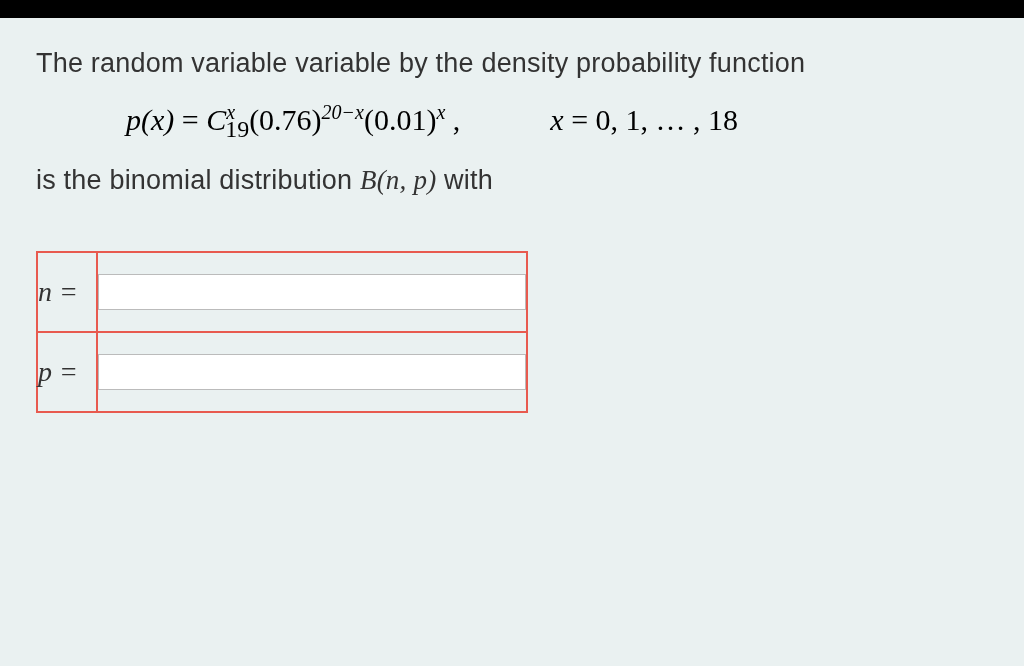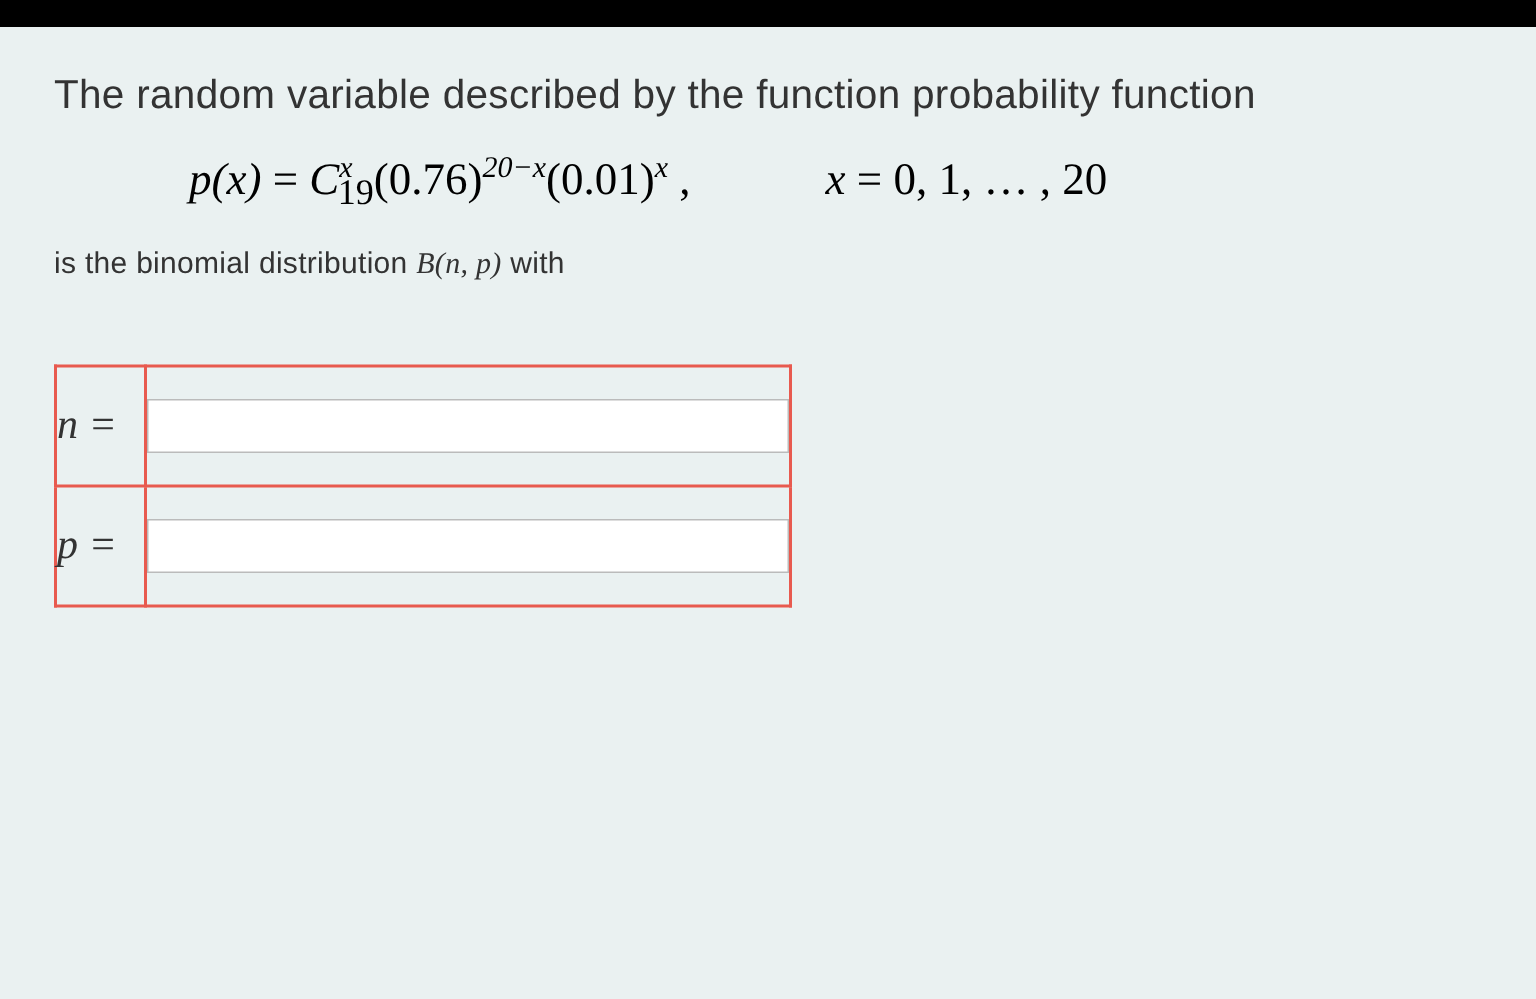--- a/index.html
+++ b/index.html
@@ -56,21 +56,21 @@
       font-size: 24px;
       vertical-align: sub;
     }
     
     .spacer {
       display: inline-block;
       width: 90px;
     }
     
     .conclusion-text {
-      font-size: 20px;
+      font-size: 27px;
       color: #333;
       margin-bottom: 55px;
       letter-spacing: 0.2px;
     }
     
     .conclusion-text .bn {
       font-family: "Times New Roman", Times, serif;
       font-style: italic;
     }
     
@@ -111,24 +111,24 @@
       font-family: Arial, sans-serif;
     }
   </style>
 </head>
 <body>
 
 <div class="top-bar"></div>
 
 <div class="content">
 
-  <p class="intro-text">The random variable described by the function probability function</p>
+  <p class="intro-text">The random variable variable by the density probability function</p>
 
   <div class="formula-line">
-    <span class="italic">p(x)</span><span> = </span><span class="italic">C</span><span class="sup">x</span><span class="sub" style="margin-left:-10px;">19</span><span>(0.76)</span><span class="sup">20−x</span><span>(0.01)</span><span class="sup">x</span><span> ,</span><span class="spacer"></span><span class="italic">x</span><span> = 0, 1, … , 20</span>
+    <span class="italic">p(x)</span><span> = </span><span class="italic">C</span><span class="sup">x</span><span class="sub" style="margin-left:-10px;">19</span><span>(0.76)</span><span class="sup">20−x</span><span>(0.01)</span><span class="sup">x</span><span> ,</span><span class="spacer"></span><span class="italic">x</span><span> = 0, 1, … , 18</span>
   </div>
 
   <p class="conclusion-text">
     <span>is the binomial  distribution </span><span class="bn">B</span><span class="bn">(n, p)</span><span> with</span>
   </p>
 
   <table class="answer-table">
     <tbody>
         <tr>
       <td class="label-cell">n =</td>

